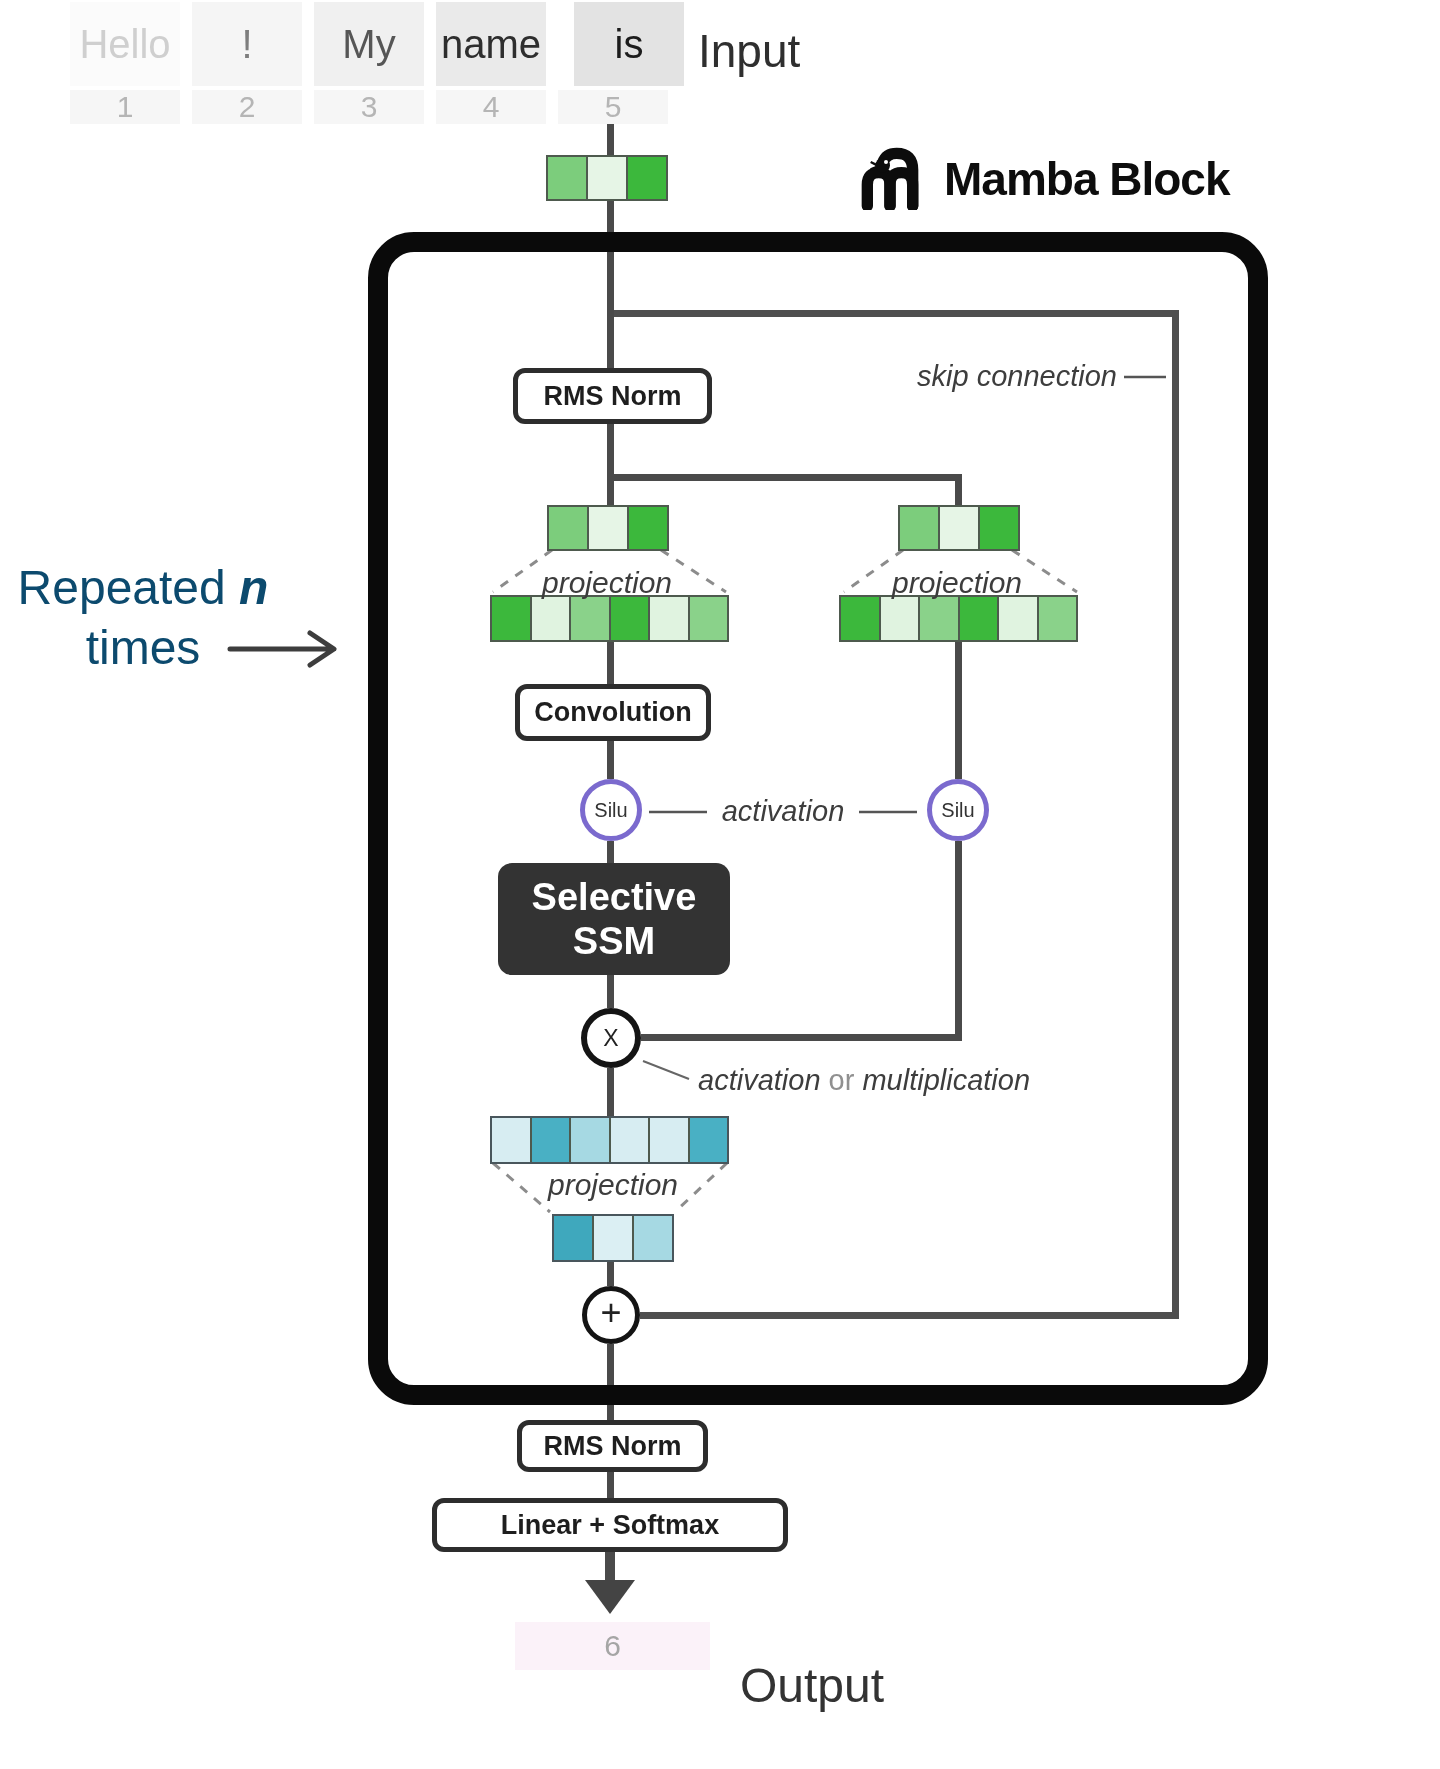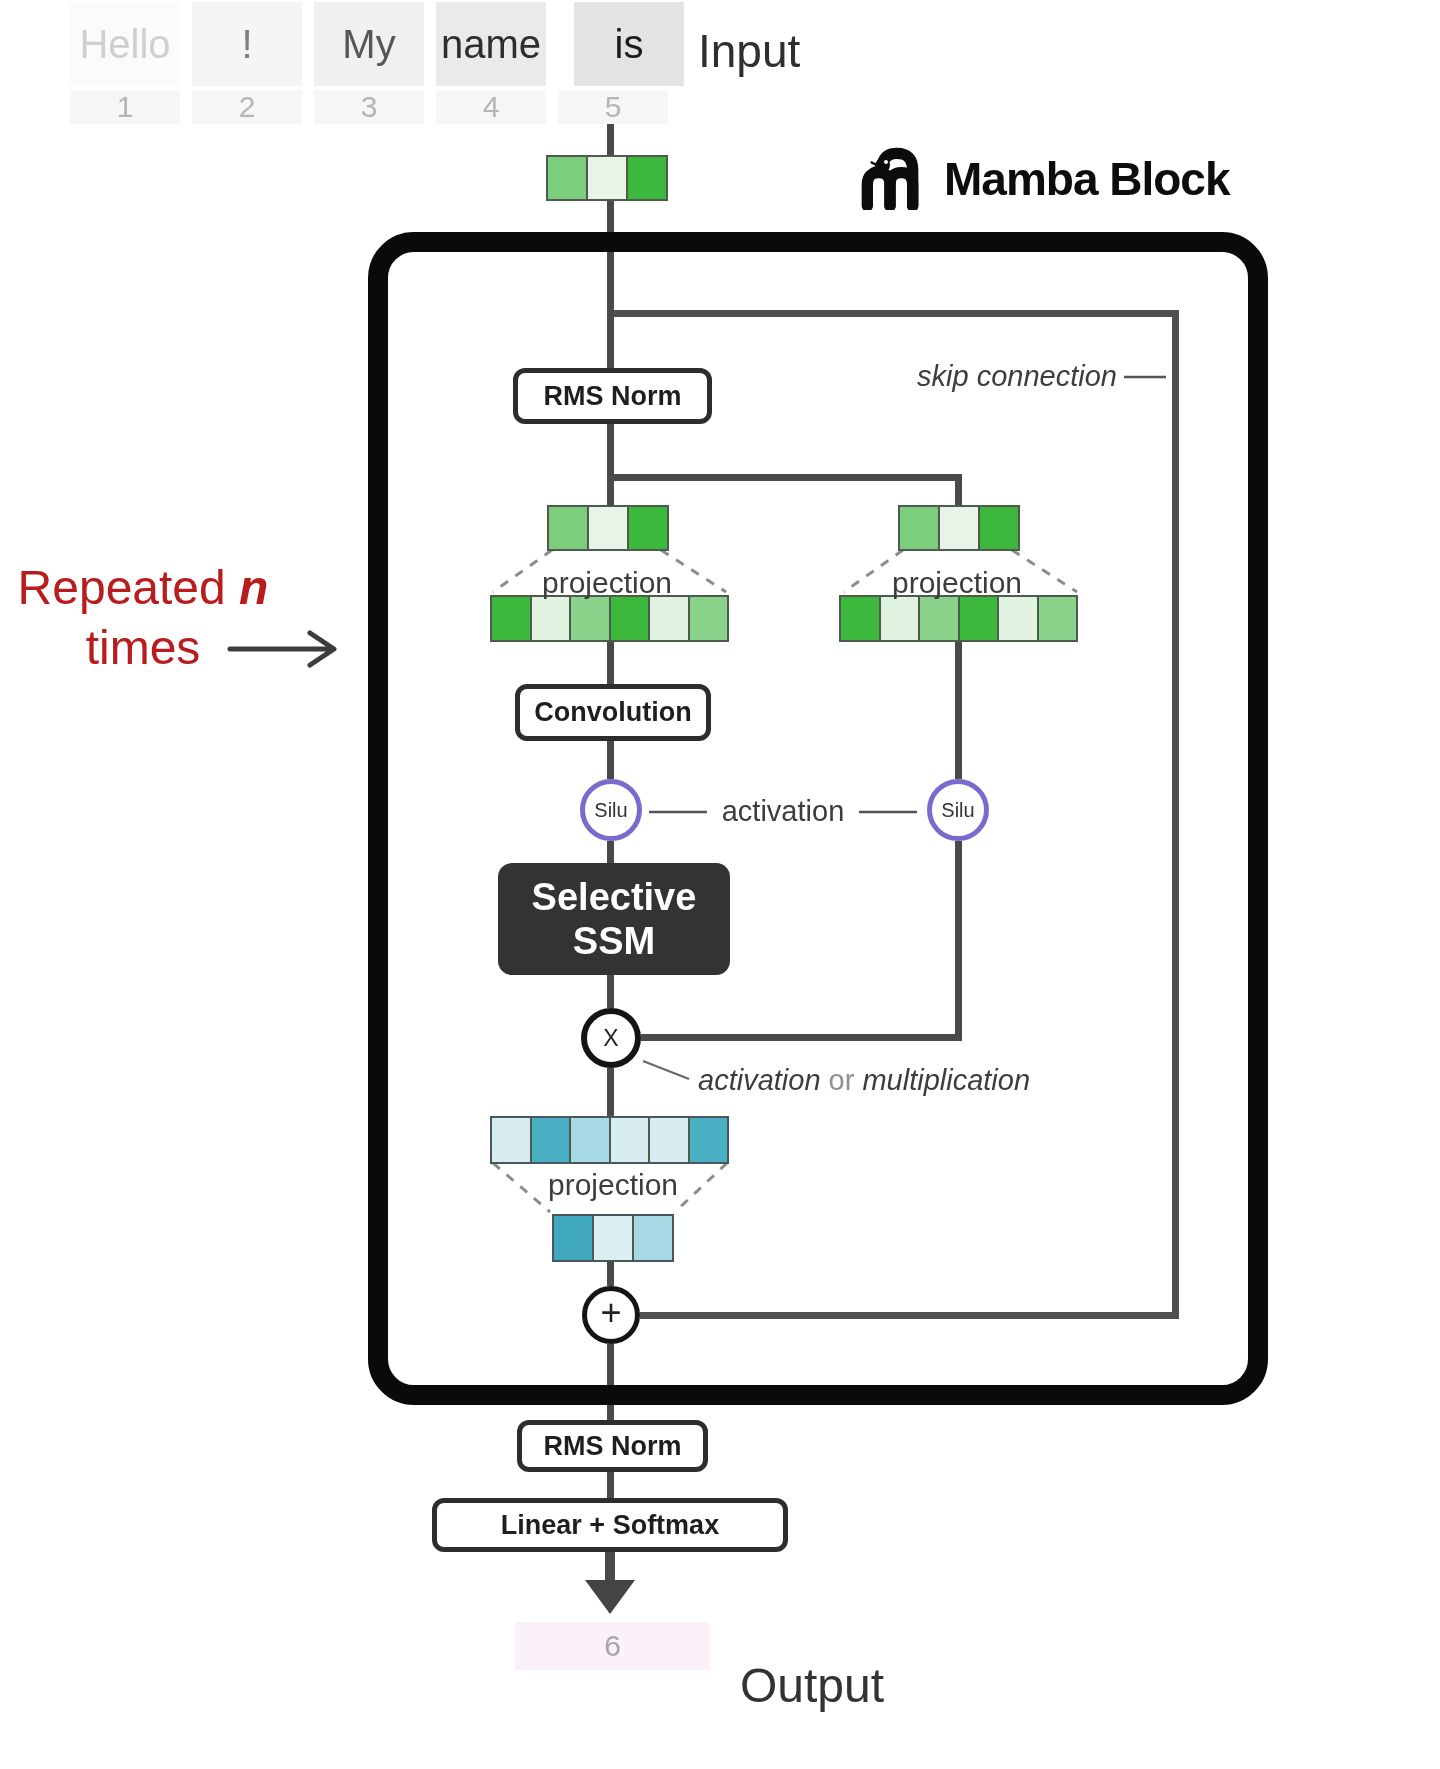--- a/index.html
+++ b/index.html
@@ -21,32 +21,32 @@
   .cells{position:absolute;display:flex;border:2px solid #4e5a4e;box-sizing:border-box;z-index:5;background:#fff;}
   .cells .cell{width:37.5px;}
   .cells.w3 .cell{width:38px;}
   .cells .cell + .cell{border-left:2px solid #4e5a4e;}
   .cells.green3{height:46px;} .cells.green6{height:47px;} .cells.blue6{height:48px;} .cells.blue3{height:48px;}
   
   .tok{position:absolute;width:110px;height:84px;top:2px;display:flex;align-items:center;
     justify-content:center;font-size:40px;z-index:5;}
   .tokn{position:absolute;width:110px;height:34px;top:90px;display:flex;align-items:center;
     justify-content:center;font-size:30px;color:#b5b5b5;background:#f6f6f6;z-index:5;}
-  .italic-lbl{position:absolute;font-size:29px;color:#3d3d3d;
+  .italic-lbl{position:absolute;font-style:italic;font-size:29px;color:#3d3d3d;
     white-space:nowrap;z-index:6;}
   .center-x{transform:translateX(-50%);}
   .big-lbl{position:absolute;font-size:46px;color:#2f2f2f;white-space:nowrap;z-index:6;}
   .svg-overlay{position:absolute;left:0;top:0;z-index:4;pointer-events:none;}
   .title{position:absolute;left:944px;top:152px;font-size:46px;font-weight:800;color:#0d0d0d;
     letter-spacing:-1px;z-index:6;white-space:nowrap;}
   .ssm{position:absolute;left:498px;top:863px;width:232px;height:112px;background:#333;
     border-radius:14px;display:flex;flex-direction:column;align-items:center;justify-content:center;
     color:#fff;font-weight:bold;font-size:38px;line-height:44px;z-index:5;}
   .repeated{position:absolute;left:10px;top:558px;width:266px;text-align:center;font-size:48px;
-    line-height:60px;color:#b91c1c;z-index:6;}
+    line-height:60px;color:#0c4a6e;z-index:6;}
   .repeated .n{font-weight:bold;font-style:italic;}
   .out-token{position:absolute;left:515px;top:1622px;width:195px;z-index:5;}
   .out-token .main{height:83px;display:flex;align-items:center;justify-content:center;
     font-size:40px;font-weight:600;color:#141414;}
   .out-token .numrow{height:48px;display:flex;align-items:center;justify-content:center;
     font-size:30px;color:#a5a5a5;}
   .watermark{position:absolute;left:962px;top:1668px;font-size:44px;color:#c9c9c9;
     text-shadow:0 1px 0 #ffffff;z-index:6;white-space:nowrap;}
   .skip-lbl{position:absolute;right:323px;top:360px;font-style:italic;font-size:29px;color:#3d3d3d;z-index:6;white-space:nowrap;}
   .actmult{position:absolute;left:698px;top:1064px;font-size:29px;z-index:6;white-space:nowrap;}

